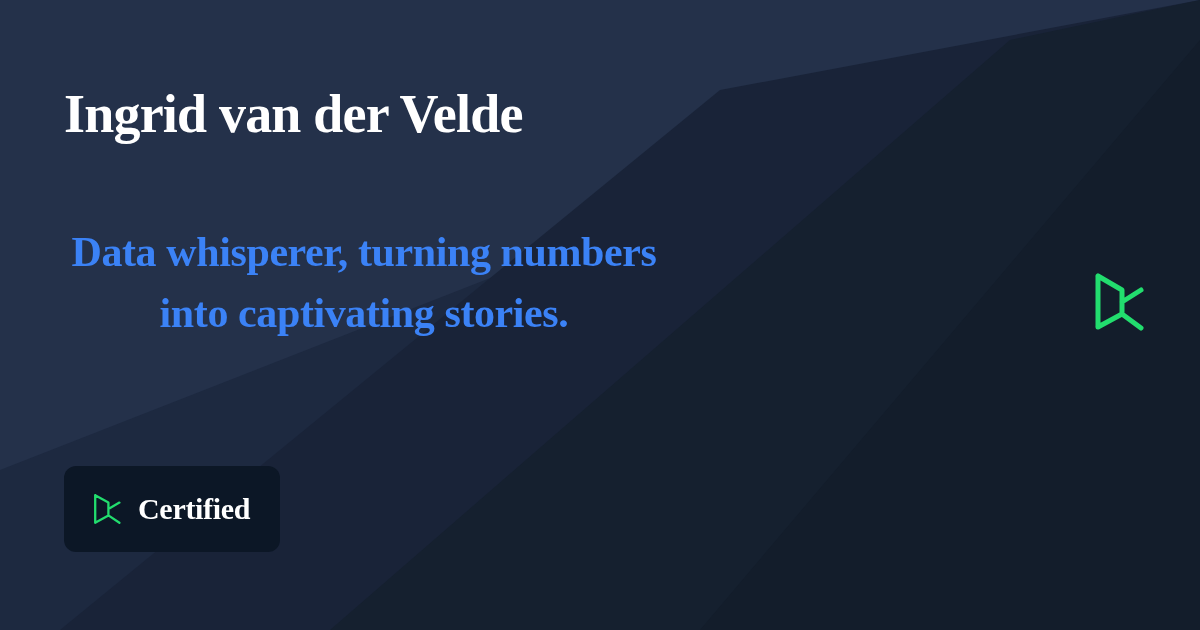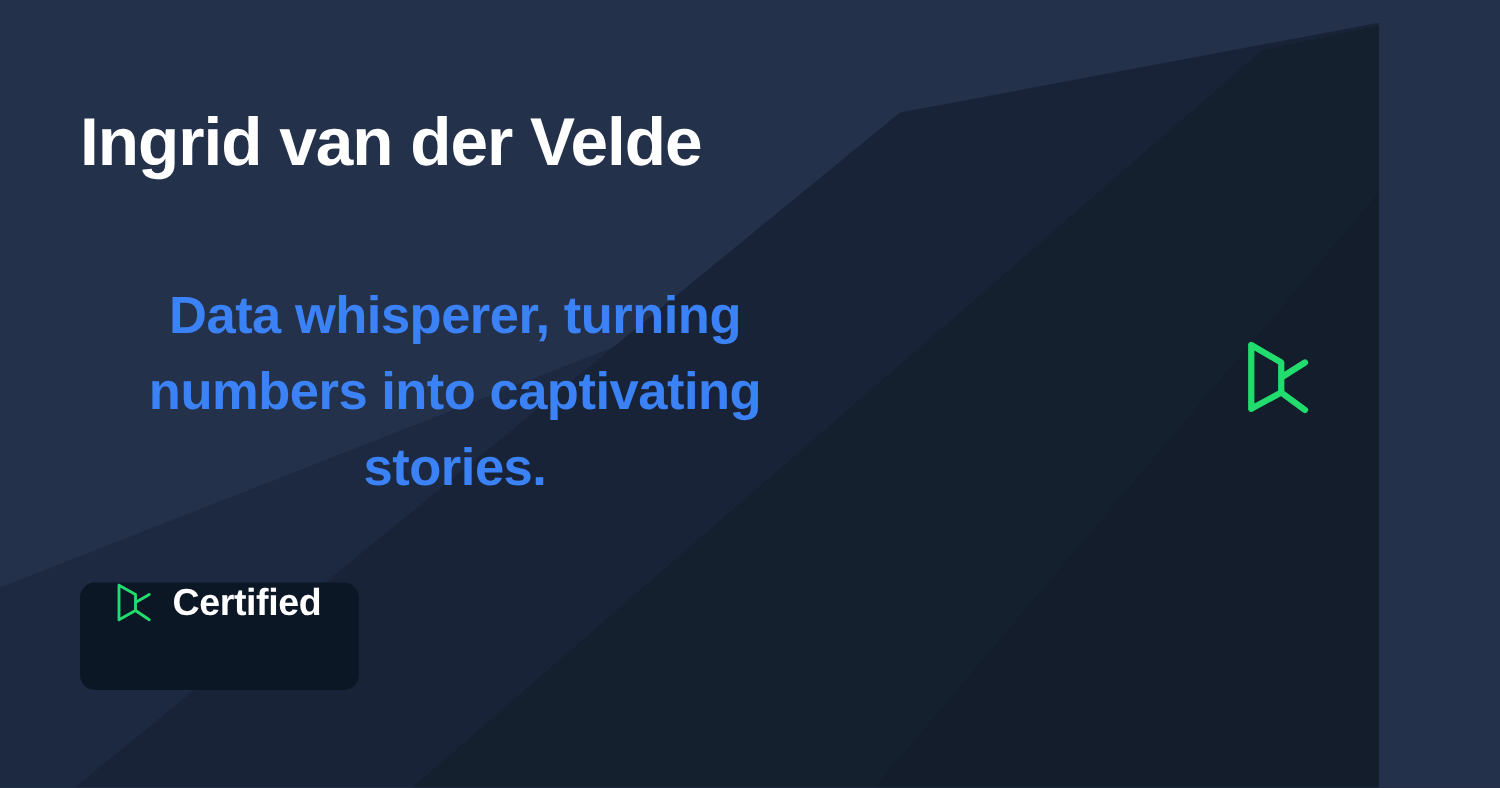--- a/index.html
+++ b/index.html
@@ -13,24 +13,25 @@
   body {
     font-family: "Liberation Sans", sans-serif;
     background: #24314a;
     position: relative;
   }
 
   
   #og-card {
     position: absolute;
     inset: 0;
-    width: 1103px;
+    width: 1200px;
     height: 630px;
     background: #24314a;
     overflow: hidden;
+    font-family: Liberation Serif, serif;
   }
 
   #bg-shapes {
     position: absolute;
     inset: 0;
     width: 1200px;
     height: 630px;
     pointer-events: none;
   }
 
@@ -68,20 +69,21 @@
     color: #3b82f6;
     text-align: center;
   }
 
   .badge {
     position: absolute;
     top: 466px;
     left: 0;
     height: 86px;
     display: inline-flex;
+    align-items: center;
     gap: 16px;
     padding: 0 30px 0 28px;
     background: #0c1726;
     border-radius: 12px;
   }
 
   .badge-logo {
     display: block;
     width: 30px;
     height: 32px;

